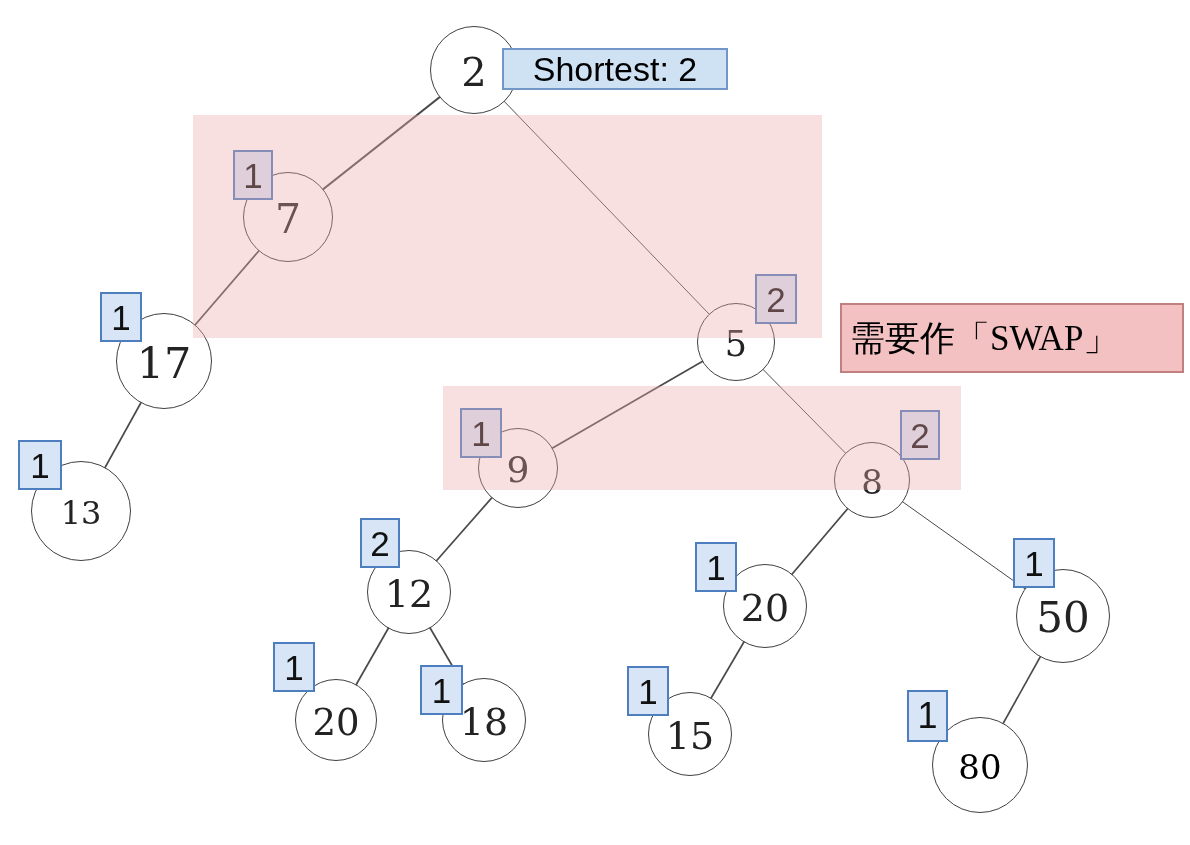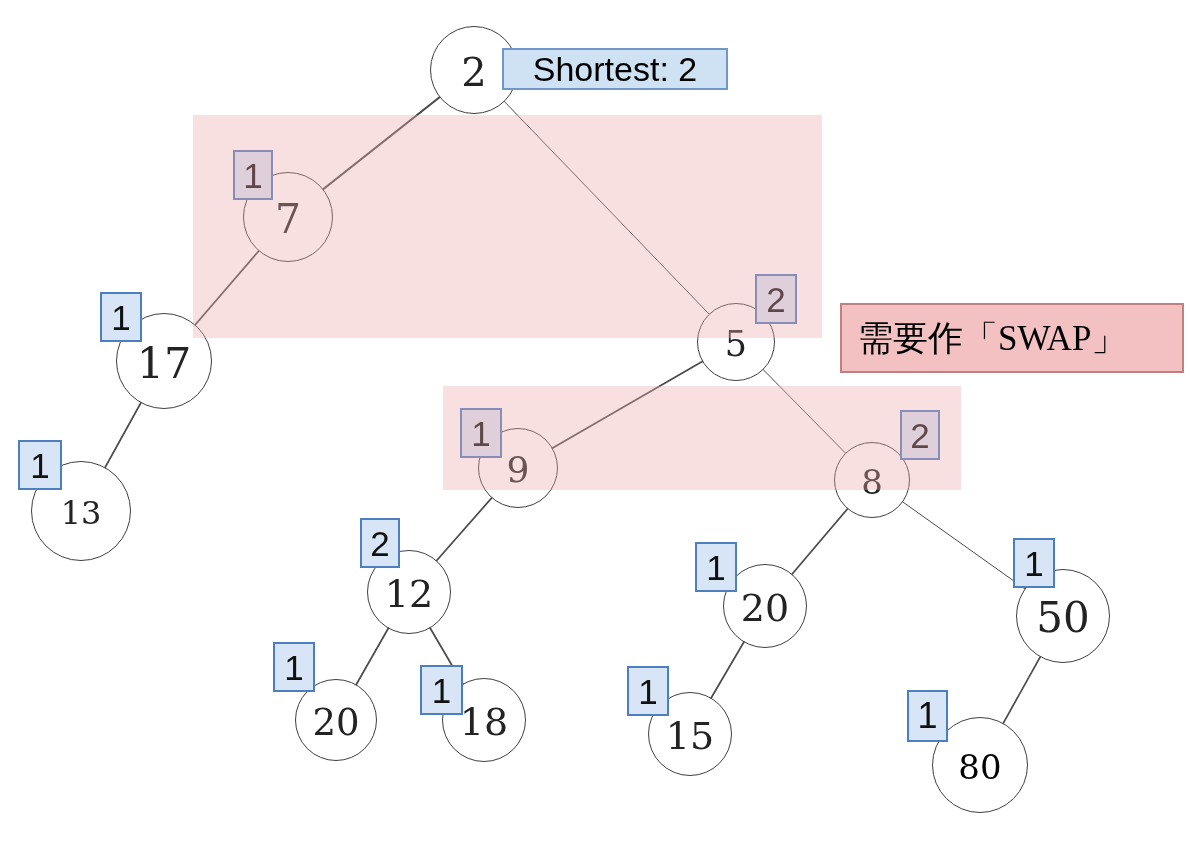--- a/index.html
+++ b/index.html
@@ -37,21 +37,21 @@
     position:absolute;z-index:5;
     box-sizing:border-box;
     display:flex;align-items:center;justify-content:center;
     white-space:nowrap;
   }
   .shortest-label{font-size:34px;}
   .swap-note{
     font-size:35px;
     font-family:"Liberation Serif","DejaVu Serif",serif;
     justify-content:flex-start;
-    padding-left:16px;
+    padding-left:8px;
   }
 </style>
 </head>
 <body>
 
 <div class="canvas">
   <svg class="edges-layer" id="edges-layer" width="1190" height="845" viewBox="0 0 1190 845">
       <line x1="474" y1="70" x2="288" y2="217" stroke="#4a4a4a" stroke-width="2.2"></line>
       <line x1="474" y1="70" x2="736" y2="342" stroke="#4a4a4a" stroke-width="1"></line>
       <line x1="288" y1="217" x2="164" y2="361" stroke="#4a4a4a" stroke-width="1.7"></line>

